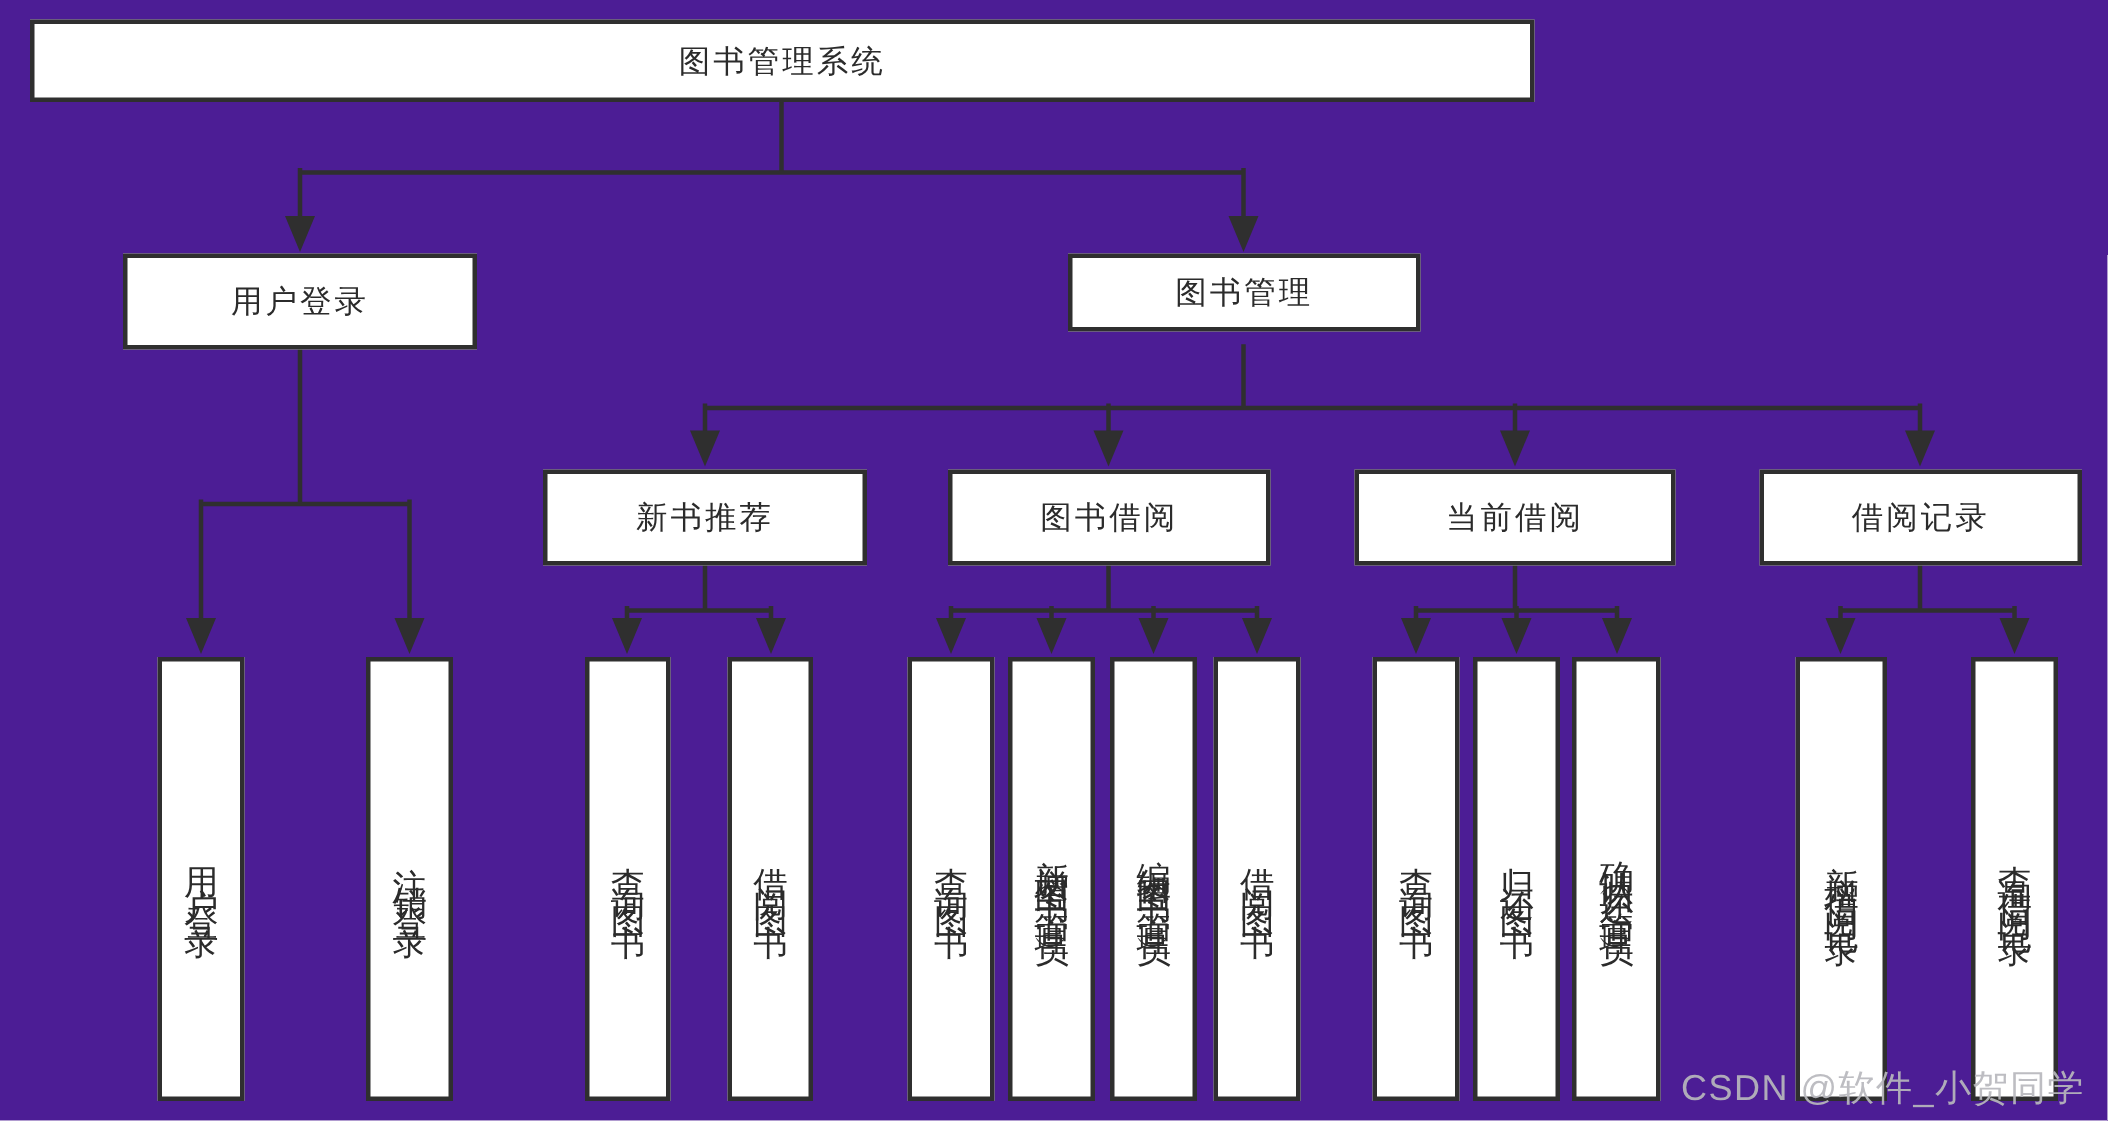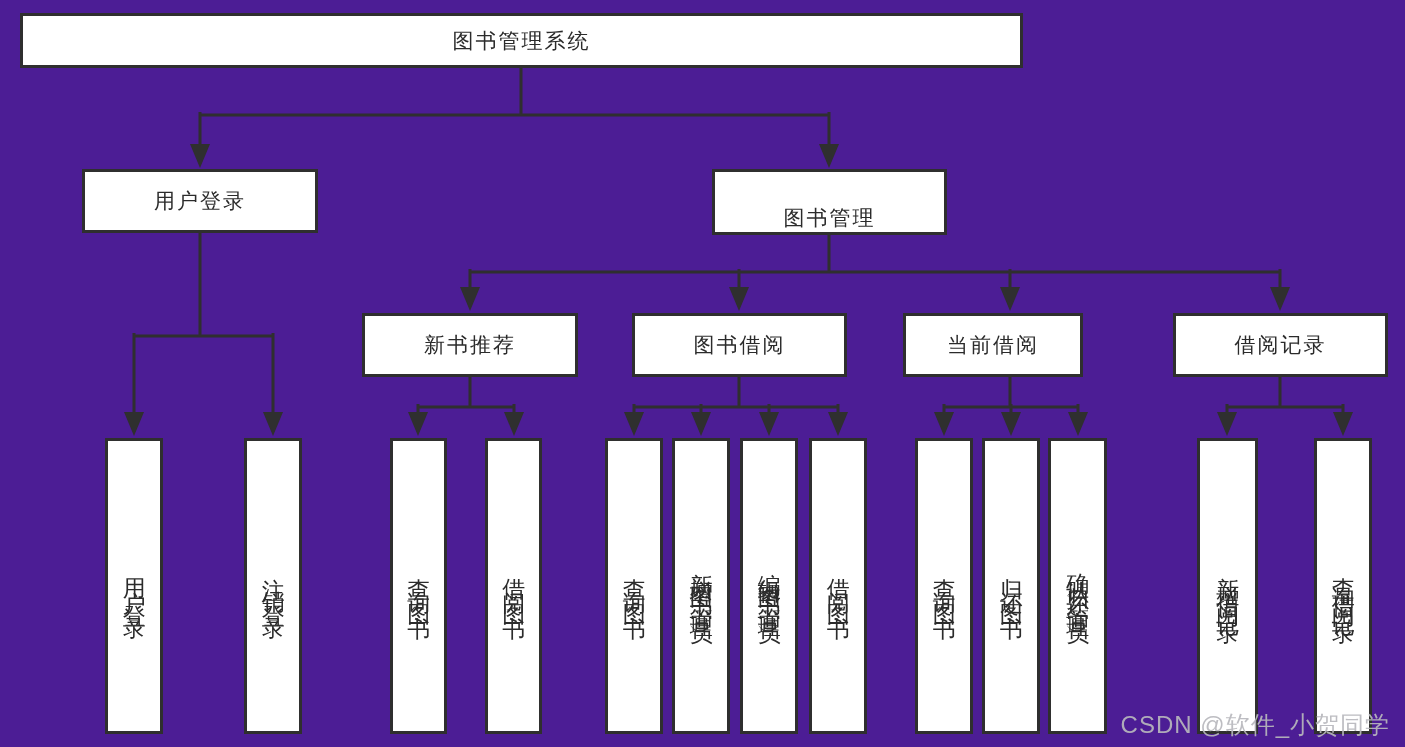--- a/index.html
+++ b/index.html
@@ -20,24 +20,24 @@
   .vlabel{
     writing-mode:vertical-rl;text-orientation:mixed;white-space:nowrap;
     font-size:23px;color:#2b2b2b;line-height:1.1;
   }
   .vs-4{letter-spacing:13px;}
   .vs-6{letter-spacing:9px;}
   .vs-9{letter-spacing:7px;}
   
   .n-root{left:20px;top:13px;width:1003px;height:55px;}
   .n-userlogin{left:82px;top:169px;width:236px;height:64px;}
-  .n-bookmgmt{left:712px;top:169px;width:235px;height:66px;align-items:flex-end;}
+  .n-bookmgmt{left:712px;top:169px;width:235px;height:52px;}
   .n-newbook{left:362px;top:313px;width:216px;height:64px;}
   .n-borrow{left:632px;top:313px;width:215px;height:64px;}
-  .n-current{left:903px;top:313px;width:180px;height:64px;}
+  .n-current{left:903px;top:313px;width:214px;height:64px;}
   .n-records{left:1173px;top:313px;width:215px;height:64px;}
   .l-a1{left:105px;width:58px;}
   .l-a2{left:244px;width:58px;}
   .l-b1{left:390px;width:57px;}
   .l-b2{left:485px;width:57px;}
   .l-c1{left:605px;width:58px;}
   .l-c2{left:672px;width:58px;}
   .l-c3{left:740px;width:58px;}
   .l-c4{left:809px;width:58px;}
   .l-d1{left:915px;width:58px;}

